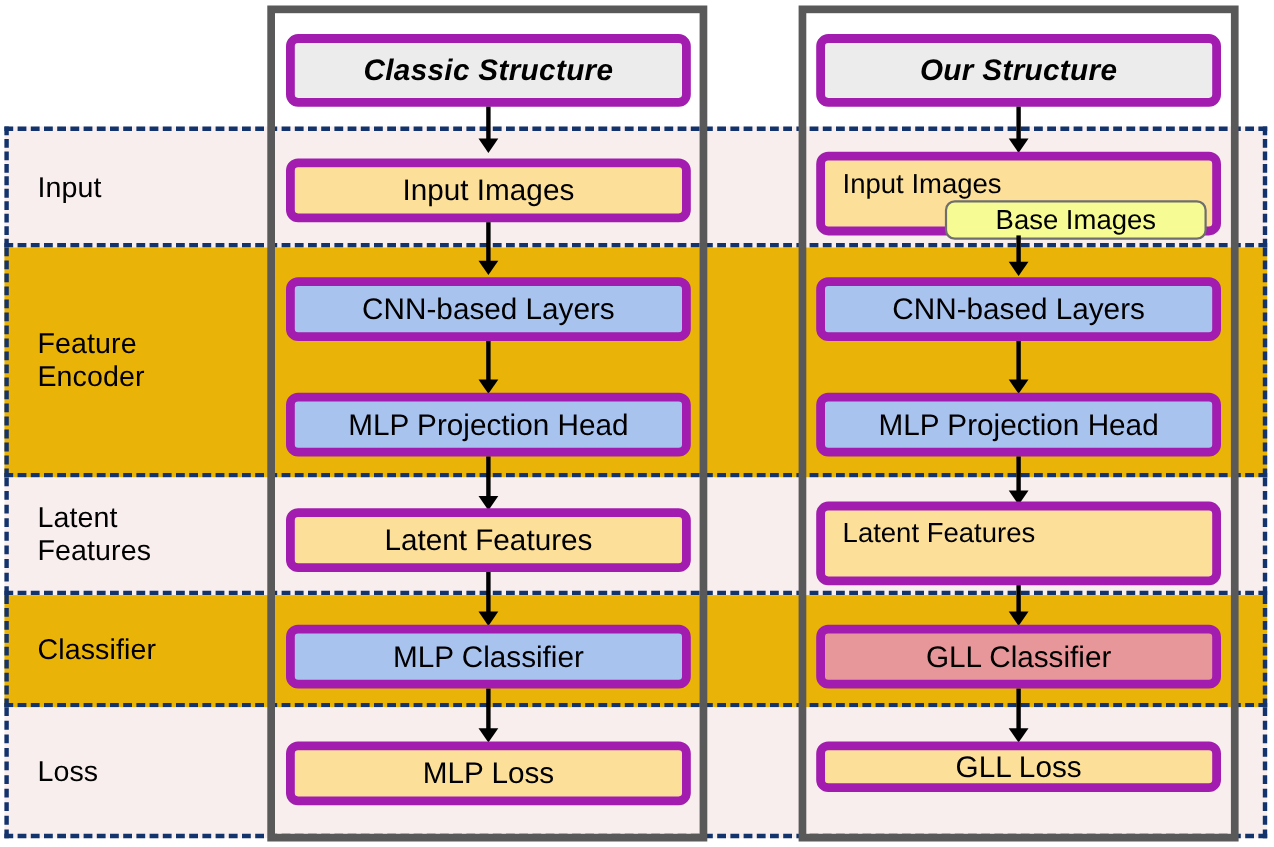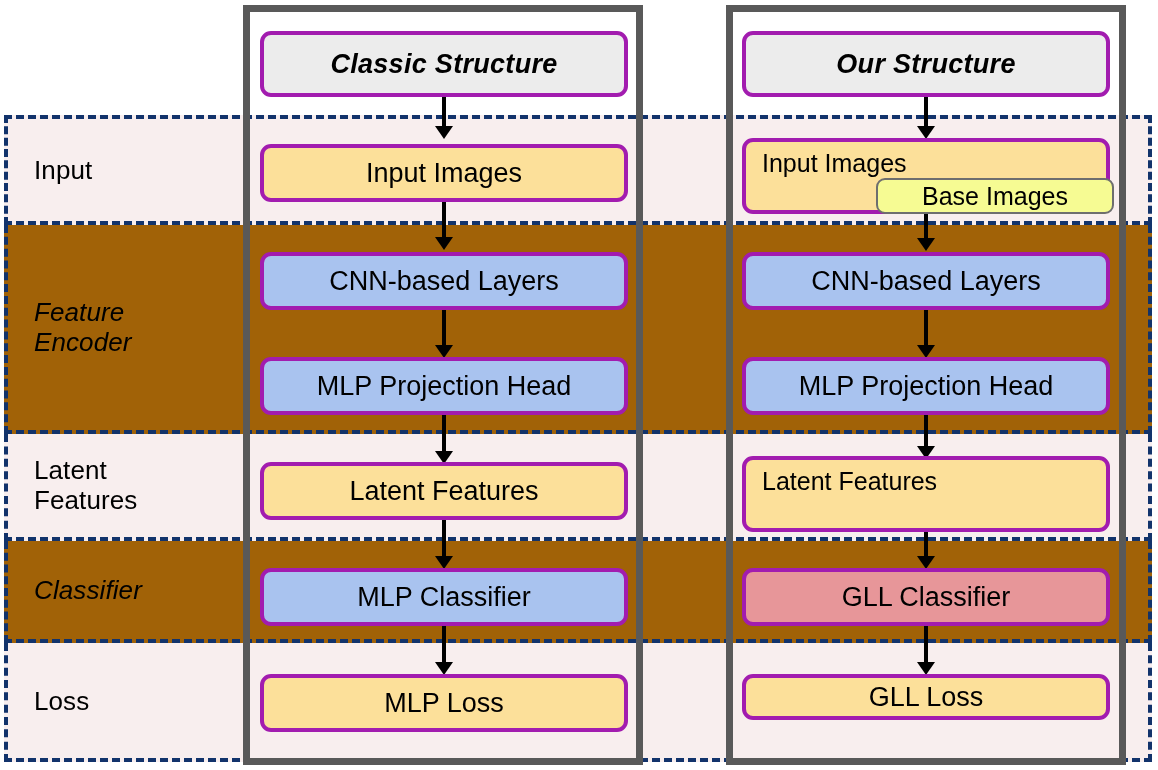--- a/index.html
+++ b/index.html
@@ -20,21 +20,21 @@
     position:absolute;
     left:4px;
     width:1148px;
     box-sizing:border-box;
     border-top:4px dashed #12336b;
     border-bottom:4px dashed #12336b;
     border-left:4px dashed #12336b;
     border-right:4px dashed #12336b;
   }
   .band.pink{ background:#f8eeee; }
-  .band.cyan{ background:#a16207;font-style:italic; }
+  .band.cyan{ background:#eab308; }
   .band + .band{ border-top:0; }
 
   .band-label{
     position:absolute;
     left:26px;
     font-size:26px;
     color:#000;
     line-height:1.18;
     letter-spacing:.1px;
     white-space:pre-line;
@@ -52,21 +52,21 @@
   }
   .col-inner{
     position:absolute;
     top:0; bottom:0;
   }
 
   
   .node{
     position:absolute;
     box-sizing:border-box;
-    border:4px solid #a21caf;
+    border:8px solid #a21caf;
     border-radius:11px;
     display:flex;
     align-items:center;
     justify-content:center;
     font-size:27px;
     color:#000;
     text-align:center;
   }
   .node.title{
     background:#ececec;
@@ -192,21 +192,21 @@
   <div class="col-inner">
 
     <div class="node title" style="left:742px;top:31px;width:368px;height:66px;text-align:center;">Our Structure</div>
     <div class="arrow" style="left:926px;top:97px;height:42px;">
       <div class="shaft" style="height:30px;"></div>
         <div class="head" style="top:29px;"></div>
     </div>
 
     <div class="node composite" style="left:742px;top:138px;width:368px;height:76px;">
       <span class="outer-label">Input Images</span>
-      <div class="nested" style="left:130px;top:36px;width:238px;height:36px;">Base Images</div>
+      <div class="nested" style="left:109px;top:36px;width:238px;height:36px;">Base Images</div>
     </div>
     <div class="arrow" style="left:926px;top:214px;height:36px;">
       <div class="shaft" style="height:25px;"></div>
         <div class="head" style="top:24px;"></div>
     </div>
 
     <div class="node blue" style="left:742px;top:252px;width:368px;height:58px;">CNN-based Layers</div>
     <div class="arrow" style="left:926px;top:310px;height:47px;">
       <div class="shaft" style="height:36px;"></div>
         <div class="head" style="top:35px;"></div>

